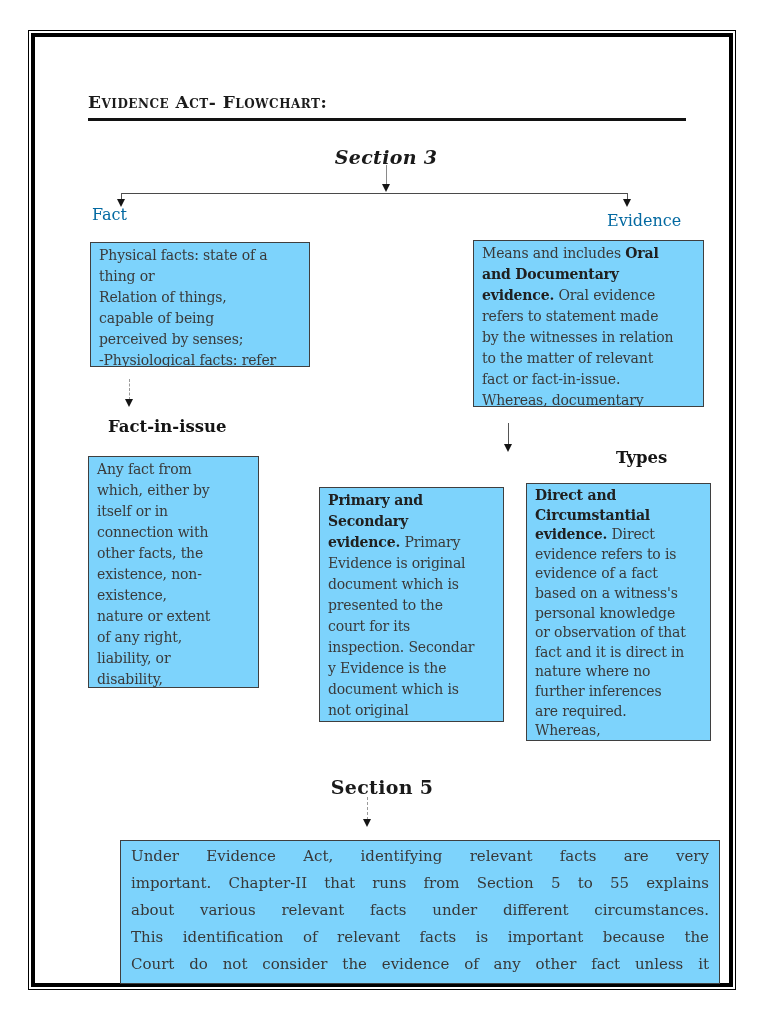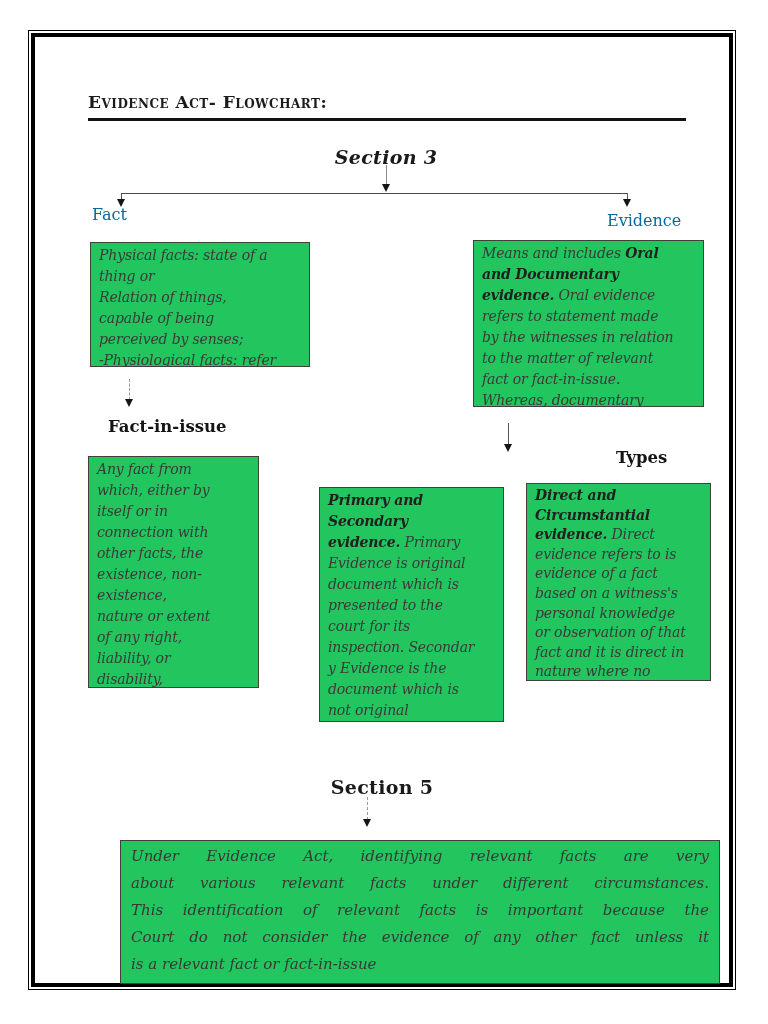--- a/index.html
+++ b/index.html
@@ -48,30 +48,30 @@
 
   
   .node-label{position:absolute;font-size:16px;color:#0369a1;font-weight:500;}
   #fact-label{left:92px;top:205px;}
   #evidence-label{left:607px;top:211px;}
   .node-label.strong{font-weight:bold;font-size:16.5px;color:#141414;}
   #fact-in-issue-label{left:108px;top:417px;}
   #types-label{left:616px;top:448px;}
 
   
-  .box{position:absolute;box-sizing:border-box;background:#22c55e;
+  .box{position:absolute;box-sizing:border-box;background:#7dd3fc;
     border:1.5px solid #3f3f3f;overflow:hidden;
     font-size:14px;line-height:21px;color:#3a3a3a;letter-spacing:-.15px;
-    padding:2px 7px 2px 8px;white-space:pre-wrap;font-style:italic;}
+    padding:2px 7px 2px 8px;white-space:pre-wrap;}
   .box b{color:#202020;}
   #fact-box{left:90px;top:242px;width:220px;height:125px;}
   #evidence-box{left:473px;top:240px;width:231px;height:167px;}
   #fact-in-issue-box{left:88px;top:456px;width:171px;height:232px;}
   #primary-box{left:319px;top:487px;width:185px;height:235px;}
-  #direct-box{left:526px;top:483px;width:185px;height:198px;line-height:19.6px;}
+  #direct-box{left:526px;top:483px;width:185px;height:258px;line-height:19.6px;}
 
   
   #bottom-box{left:120px;top:840px;width:600px;height:144px;
     white-space:normal;font-size:15px;line-height:27px;letter-spacing:0;
     padding:2px 10px;color:#383838;}
   .jline{text-align:justify;text-align-last:justify;}
   .jlast{text-align:left;}
 </style>
 </head>
 <body>
@@ -158,17 +158,18 @@
 are required.
 Whereas,
 Circumstantial</span></div>
 
 <div id="section5-heading" class="section-heading">Section 5</div>
 <div id="s5-line" class="vline dashed"></div>
 <div id="s5-head" class="ahead"></div>
 
 <div id="bottom-box" class="box">
     <div class="jline">Under Evidence Act, identifying relevant facts are very</div>
+    <div class="jline">important. Chapter-II that runs from Section 5 to 55 explains</div>
     <div class="jline">about various relevant facts under different circumstances.</div>
     <div class="jline">This identification of relevant facts is important because the</div>
     <div class="jline">Court do not consider the evidence of any other fact unless it</div>
     <div class="jlast">is a relevant fact or fact-in-issue</div>
   </div>
 
 </body></html>

